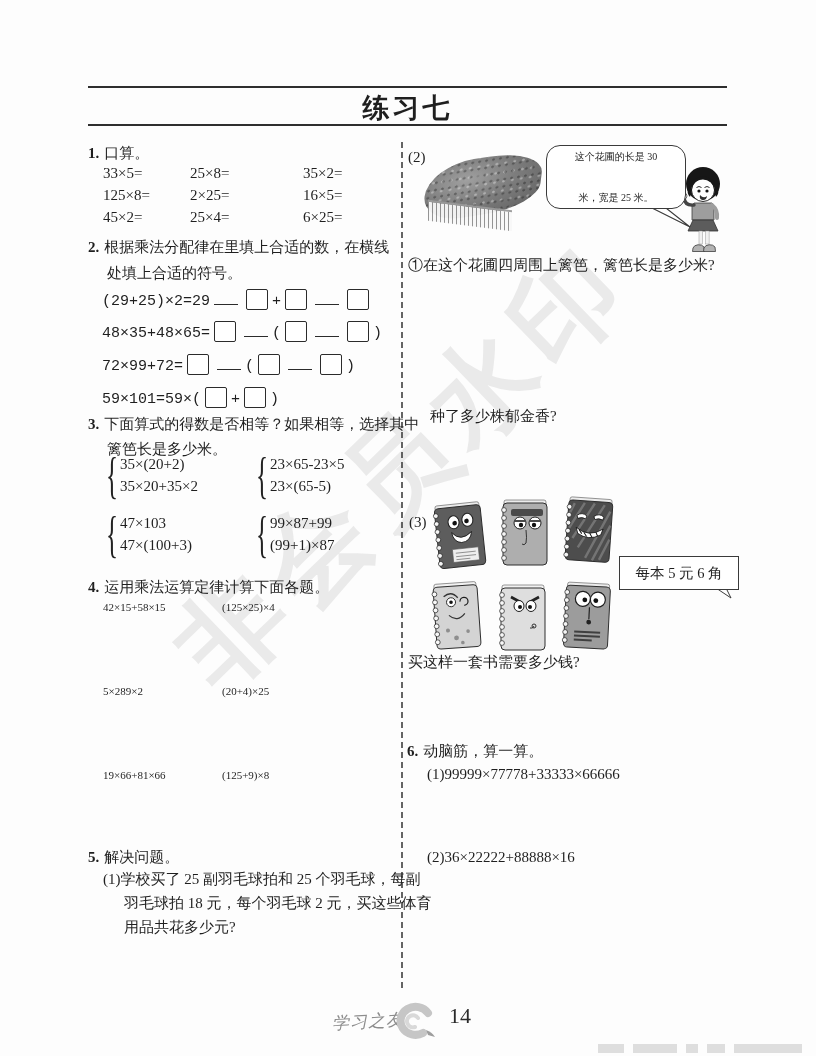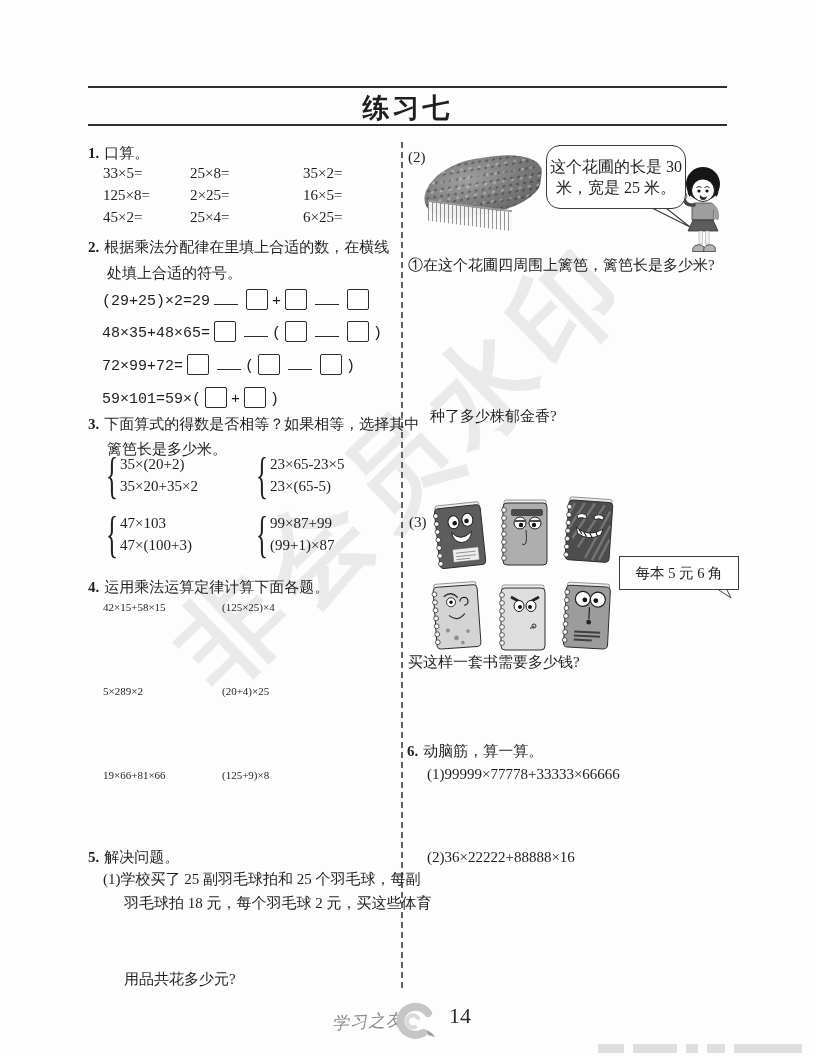--- a/index.html
+++ b/index.html
@@ -19,22 +19,22 @@
   .eqline{font-size:15px;line-height:24px;white-space:nowrap;font-family:Liberation Mono, monospace;}
   .eqline .box,.box-inline{display:inline-block;width:20px;height:19px;border:1.7px solid #2b2b2b;
          border-radius:2px;vertical-align:-5px;margin:0 4px;background:#fff;}
   .eqline .blank{display:inline-block;width:24px;height:13px;border-bottom:1.7px solid #2b2b2b;margin:0 4px;}
   .pair{position:absolute;display:flex;align-items:center;}
   .brace{font-size:50px;font-weight:100;transform:scaleX(.5);line-height:46px;color:#222;margin-right:-4px;}
   .pcol{display:flex;flex-direction:column;font-size:15px;line-height:22px;white-space:nowrap;}
   .q4grid{display:grid;grid-template-columns:119px auto;grid-template-rows:84px 84px auto;
           font-size:11px;line-height:16px;}
   .bubble{position:absolute;left:546px;top:145px;width:138px;height:62px;border:1.3px solid #3a3a3a;
-          border-radius:14px;background:#fff;display:flex;flex-direction:column;justify-content:center;
-          align-items:center;font-size:16px;line-height:21px;z-index:3;}
+          border-radius:14px;background:#fff;display:flex;flex-direction:column;justify-content:space-between;
+          align-items:center;font-size:10px;line-height:21px;z-index:3;}
   .pricebox{position:absolute;left:619px;top:556px;width:118px;height:32px;border:1.3px solid #3a3a3a;
           background:#fff;display:flex;align-items:center;justify-content:center;font-size:14.5px;z-index:3;}
   .foliage{position:absolute;left:424px;top:158px;width:118px;height:56px;
            border-radius:45% 55% 50% 40%/60% 50% 45% 55%;
            background:radial-gradient(ellipse at 35% 35%,#a0a0a0 0%,#7d7d7d 45%,#5f5f5f 100%);
            transform:rotate(-9deg) skewX(-16deg);}
   .foliage:before{content:"";position:absolute;inset:0;border-radius:inherit;
            background-image:radial-gradient(circle,rgba(0,0,0,.30) 1px,transparent 1.6px),
                             radial-gradient(circle,rgba(255,255,255,.35) 1px,transparent 1.6px);
            background-size:7px 7px,9px 9px;background-position:0 0,3px 4px;}
@@ -127,21 +127,21 @@
     <span>(20+4)×25</span>
     <span>19×66+81×66</span>
     <span>(125+9)×8</span>
   </div>
 
   <div class="abs body-text" style="left:88px;top:847px">
     <span class="qnum">5.</span><span>解决问题。</span>
   </div>
   <div class="abs body-text" style="left:103px;top:869px">(1)学校买了 25 副羽毛球拍和 25 个羽毛球，每副</div>
   <div class="abs body-text" style="left:124px;top:893px">羽毛球拍 18 元，每个羽毛球 2 元，买这些体育</div>
-  <div class="abs body-text" style="left:124px;top:969px">用品共花多少元?</div>
+  <div class="abs body-text" style="left:124px;top:917px">用品共花多少元?</div>
 
   <div class="abs body-text" style="left:408px;top:147px">(2)</div>
 
   <div class="foliage"></div>
   <div class="fence"></div>
 
   <div class="bubble">
     <span>这个花圃的长是 30</span>
     <span>米，宽是 25 米。</span>
   </div>

